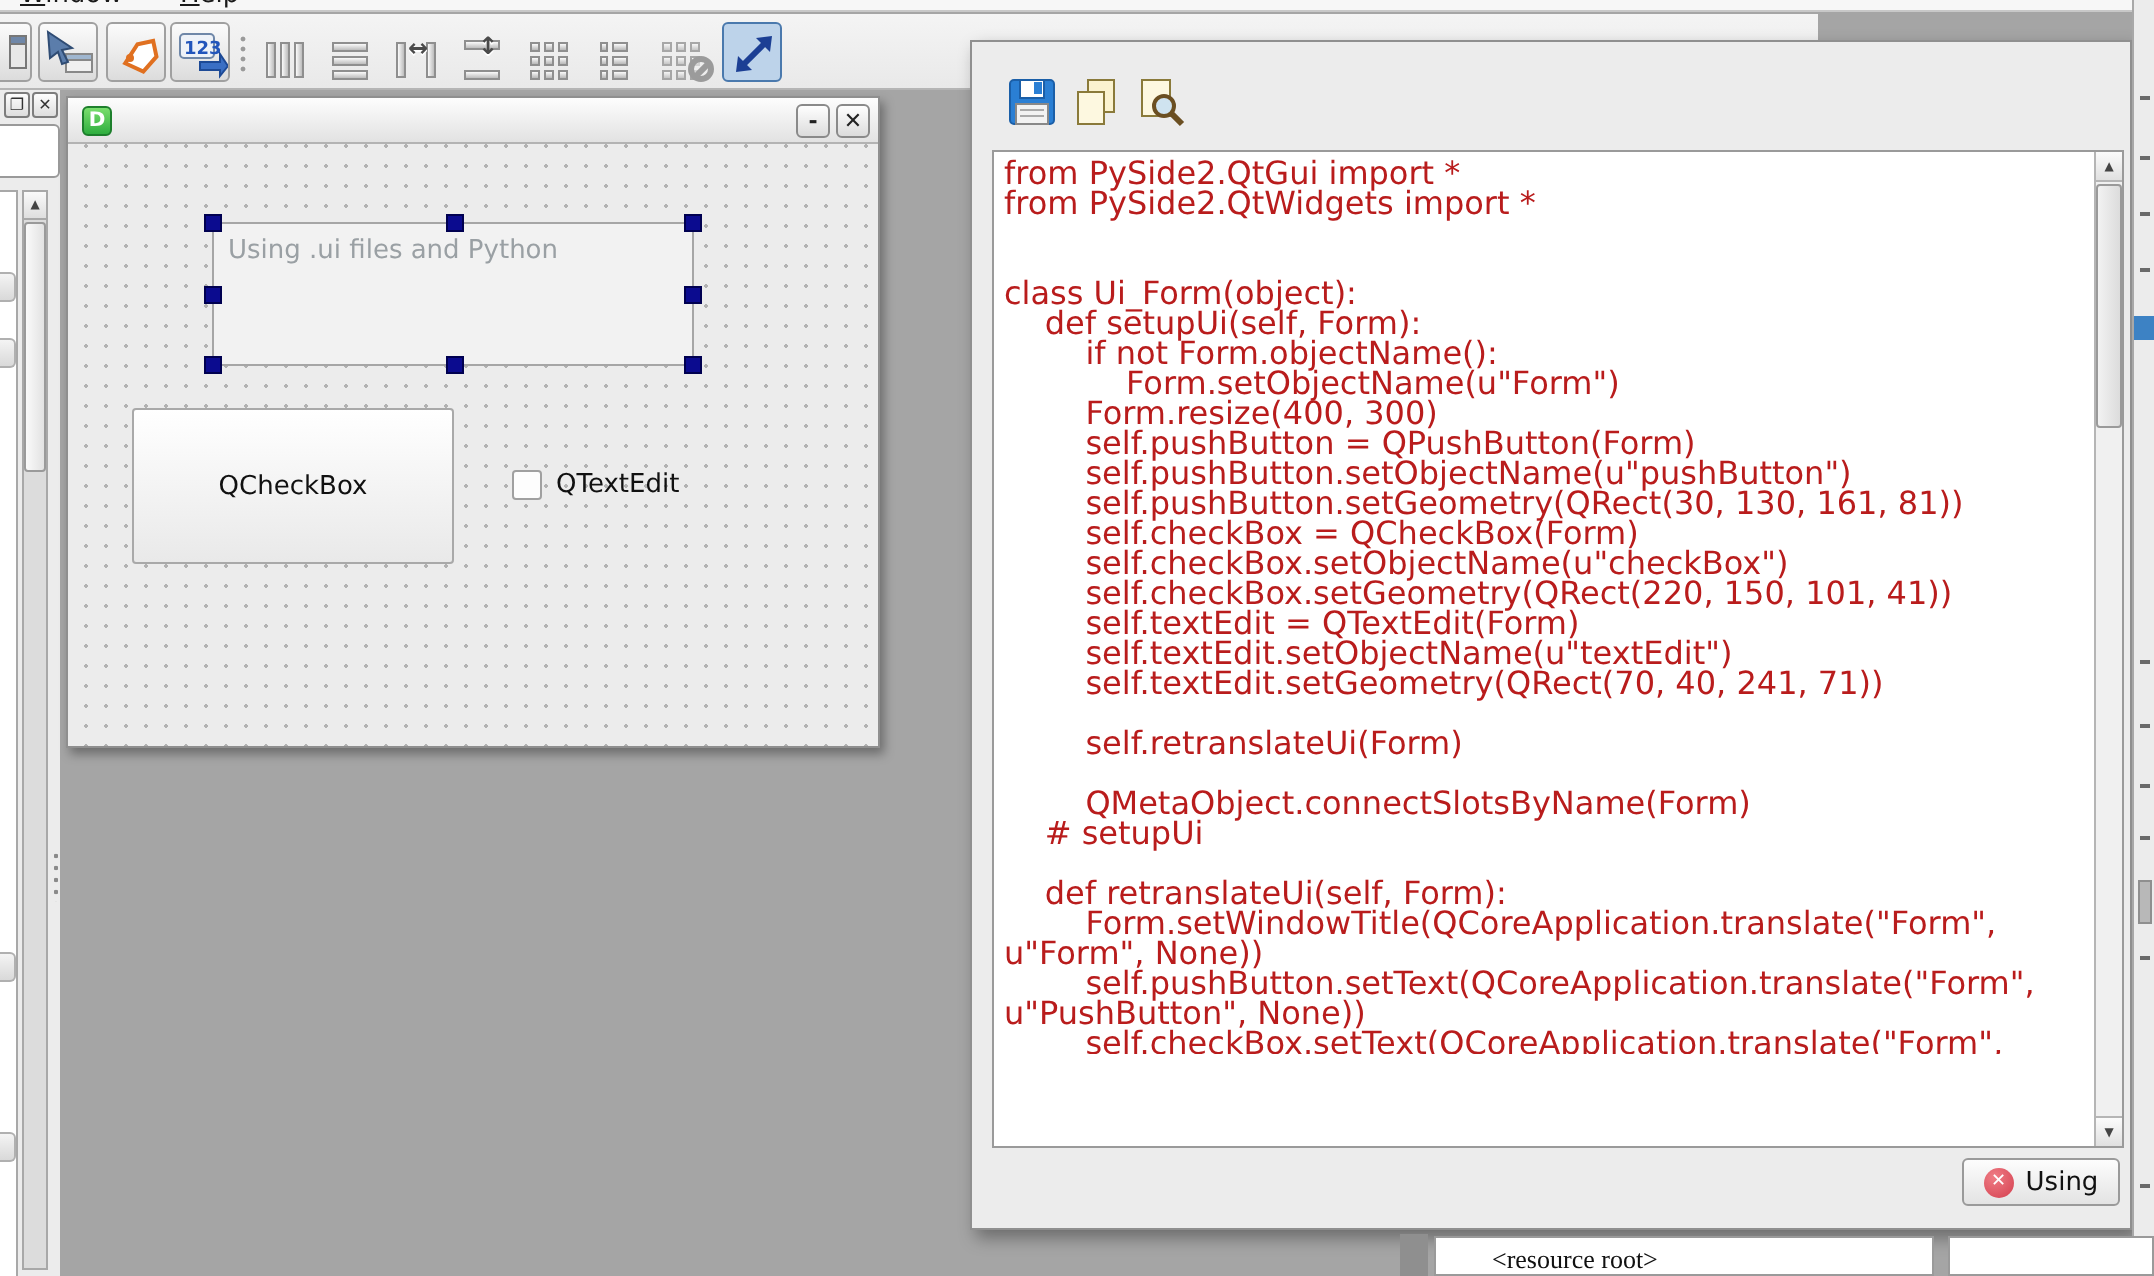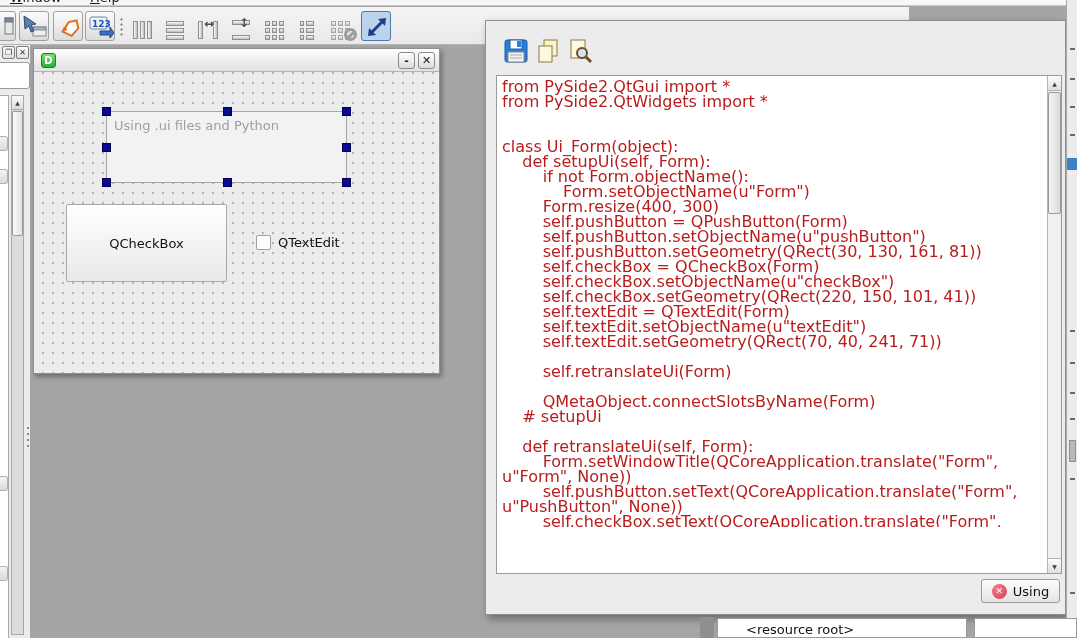--- a/index.html
+++ b/index.html
@@ -74,21 +74,21 @@
   .sc-thumb { position:absolute; left:0; top:16px; width:13px; height:122px; background:linear-gradient(90deg,#f2f2f2,#dcdcdc); border:1px solid #9a9a9a; border-radius:2px; }
   .close-btn { position:absolute; right:5px; bottom:11px; width:79px; height:24px; background:linear-gradient(#fdfdfd,#e3e3e3); border:1px solid #9a9a9a; border-radius:3px; display:flex; align-items:center; justify-content:center; gap:6px; font-size:13px; color:#111; }
   .close-ico { width:15px; height:15px; border-radius:50%; background:radial-gradient(circle at 35% 30%,#ef7d85,#d43f4f); color:#fff; font-size:9px; font-weight:bold; text-align:center; line-height:15px; }
 
   
   .right-sliver { position:absolute; left:1066px; top:0; width:11px; height:638px; background:#ececec; border-left:1px solid #a8a8a8; }
   .rs-dash { position:absolute; left:3px; width:5px; height:2px; background:#6a6a6a; }
   .rs-blue { position:absolute; left:0; width:11px; height:12px; background:#3d82c4; }
   .rs-block { position:absolute; left:2px; width:7px; height:22px; background:#b8b8b8; border:1px solid #8f8f8f; }
   .res-gray-block { position:absolute; left:700px; top:617px; width:14px; height:21px; background:#8f8f8f; }
-  .res-box { position:absolute; top:618px; height:20px; background:#fff; border:1px solid #9a9a9a; }
+  .res-box { position:absolute; top:618px; height:20px; background:#fff; border:1px solid #9a9a9a;font-family:Liberation Serif, serif; }
   .res-box.one { left:717px; width:250px; }
   .res-box.two { left:974px; width:103px; }
   .res-label { position:absolute; left:28px; top:3px; font-size:13px; color:#111; }
 </style>
 </head>
 <body>
 
 <div id="screen">
 
   <div class="menubar">

